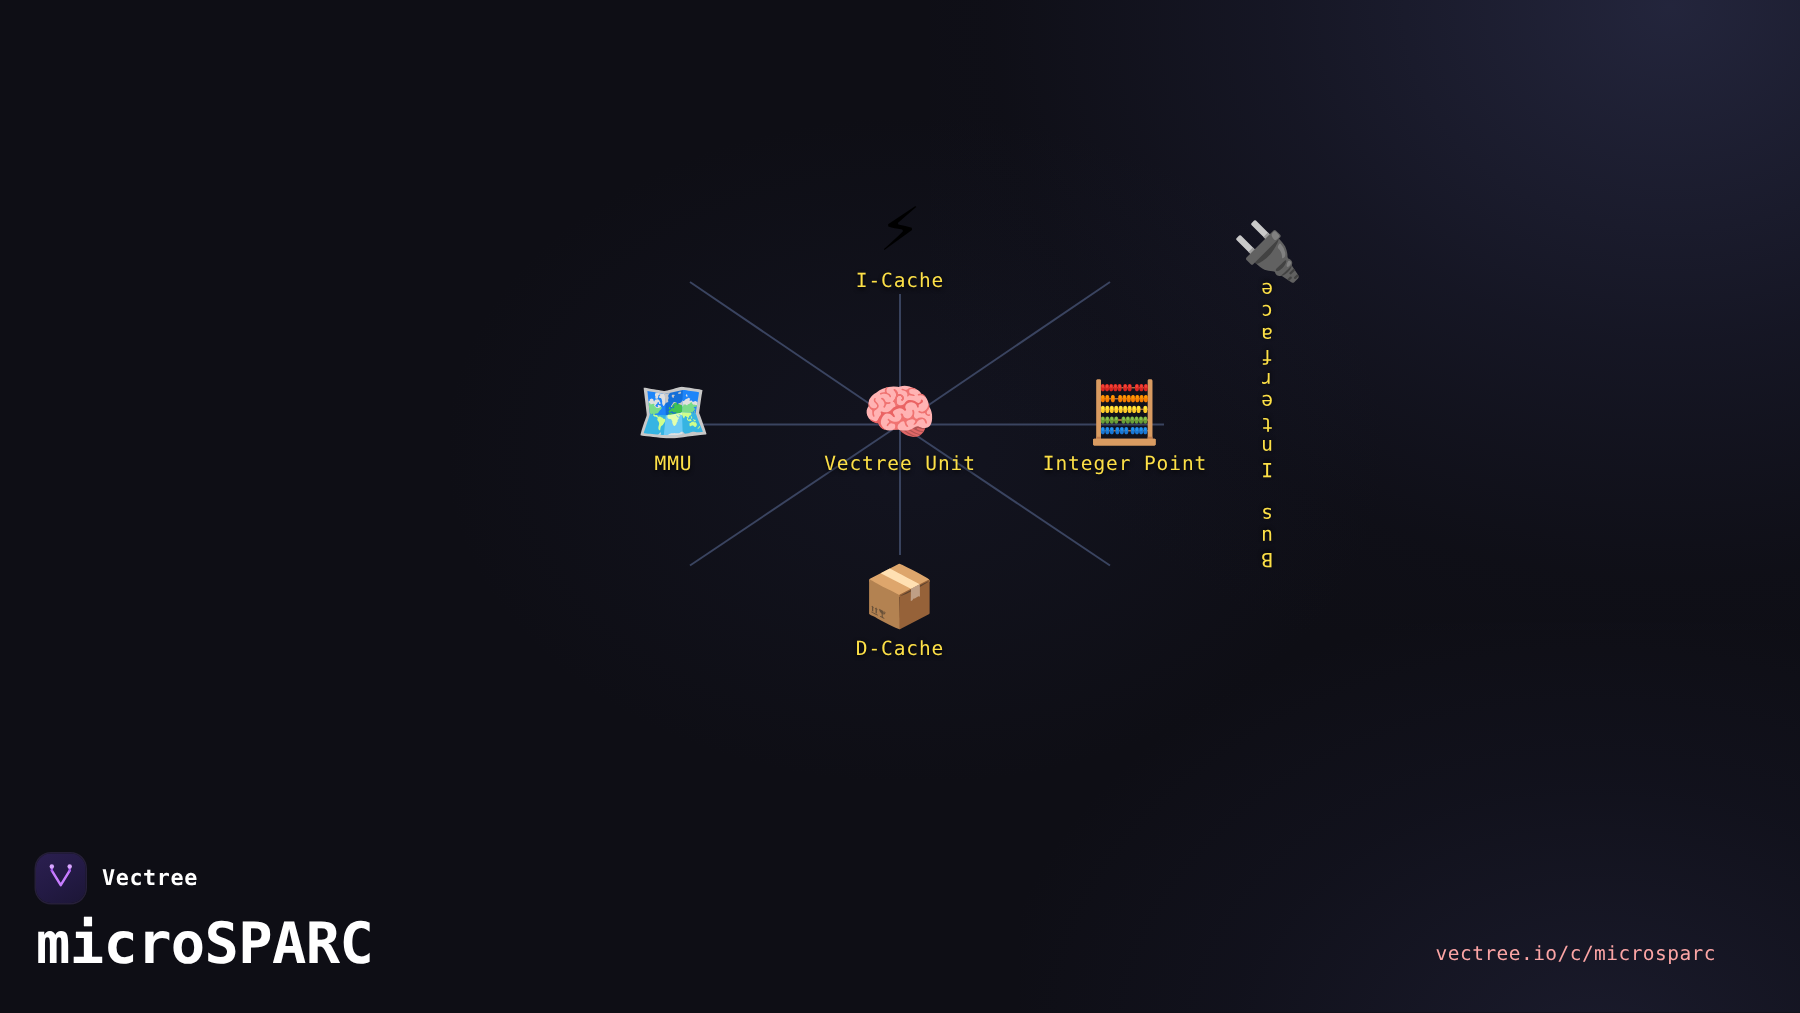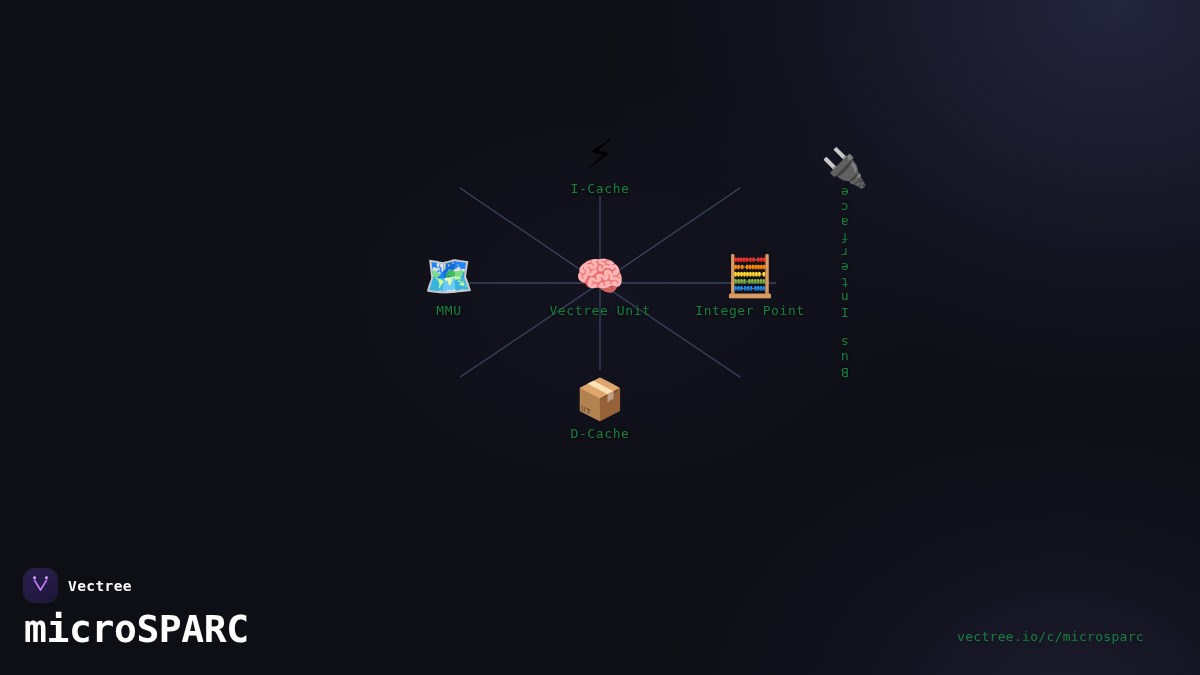--- a/index.html
+++ b/index.html
@@ -45,21 +45,21 @@
     font-size:40px;
     line-height:44px;
     height:46px;
     display:flex;
     align-items:center;
     justify-content:center;
     user-select:none;
   }
   .node-label {
     margin-top:4px;
-    color:#15803d;
+    color:#fde047;
     font-family:"DejaVu Sans Mono", monospace;
     font-size:13px;
     letter-spacing:0.6px;
     white-space:nowrap;
     text-shadow:0 1px 3px rgba(0,0,0,0.9);
     text-align:center;
   }
   .node.rotated .node-label {
     writing-mode:vertical-rl;
     text-orientation:upright;
@@ -92,21 +92,21 @@
   #page-title {
     position:absolute; left:24px; top:52px;
     color:#ffffff;
     font-family:"DejaVu Sans Mono", monospace;
     font-size:38px;
     font-weight:bold;
     letter-spacing:-0.4px;
   }
   #footer-url {
     position:absolute; right:24px; bottom:31px;
-    color:#15803d;
+    color:#fca5a5;
     font-family:"DejaVu Sans Mono", monospace;
     font-size:13px;
     letter-spacing:0.3px;
   }
 </style>
 </head>
 <body>
 
 <div id="glow-center"></div>
 <div id="glow-top-right"></div>

